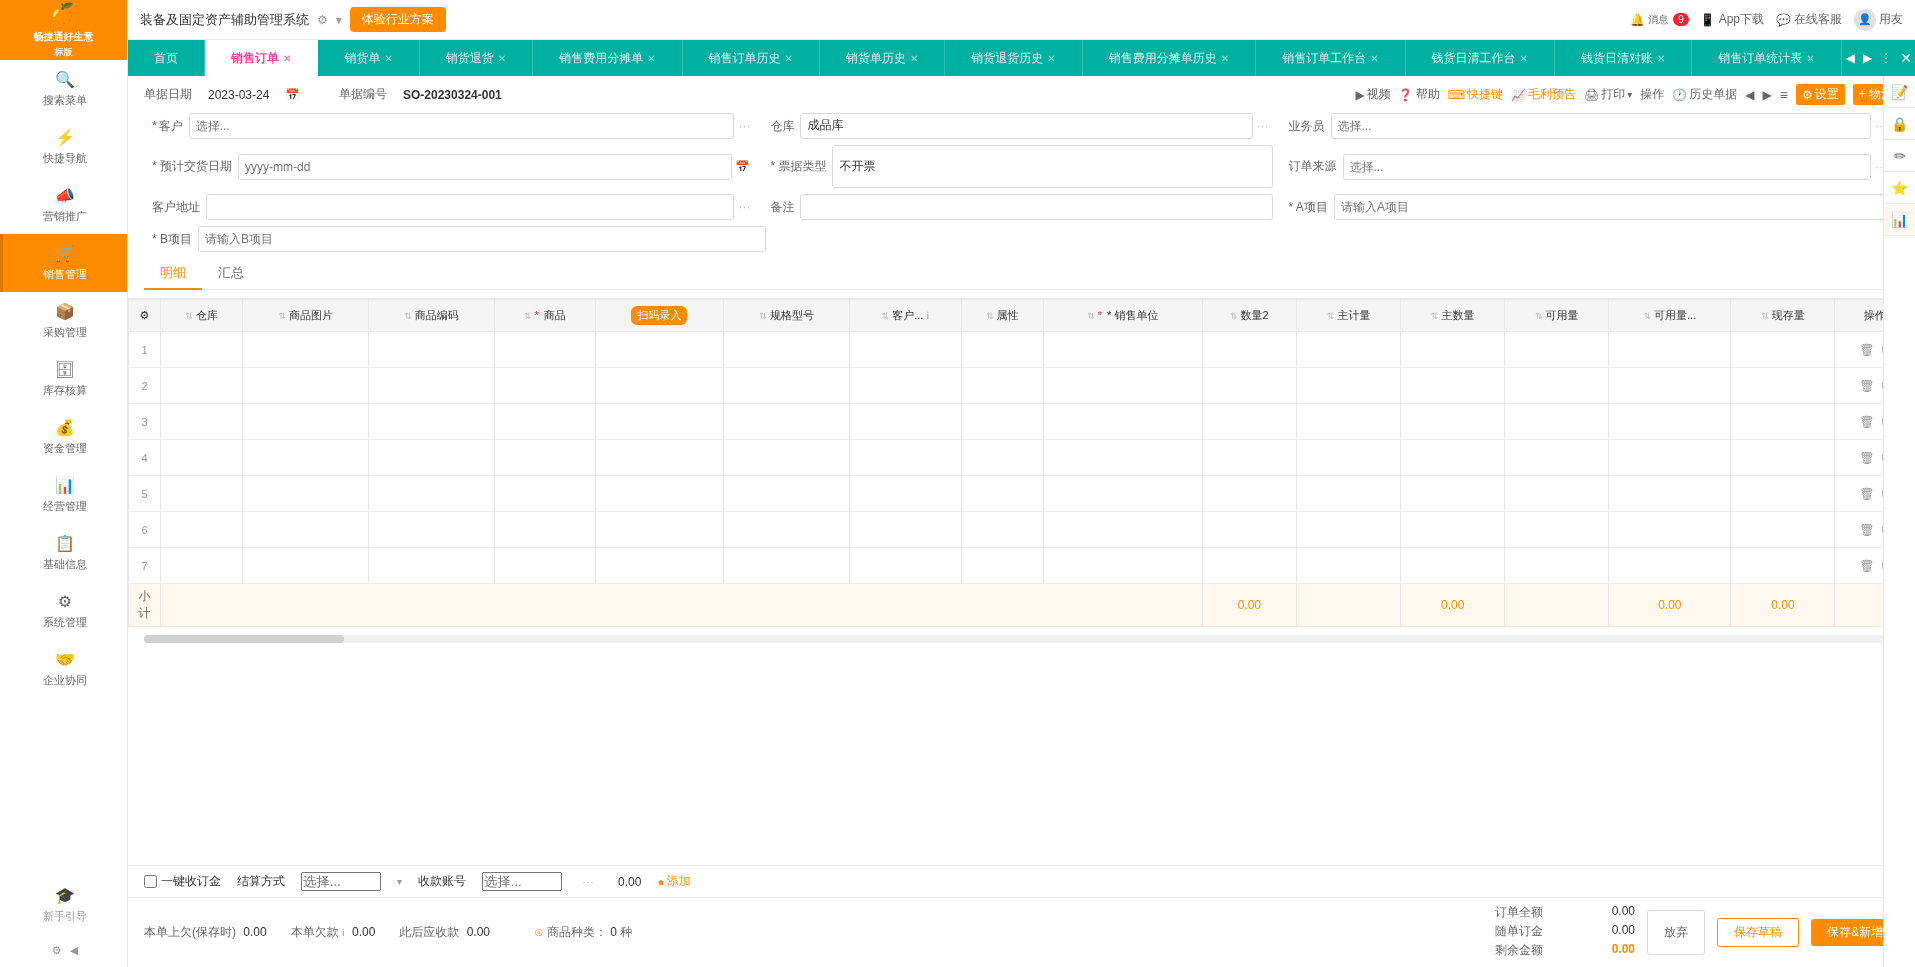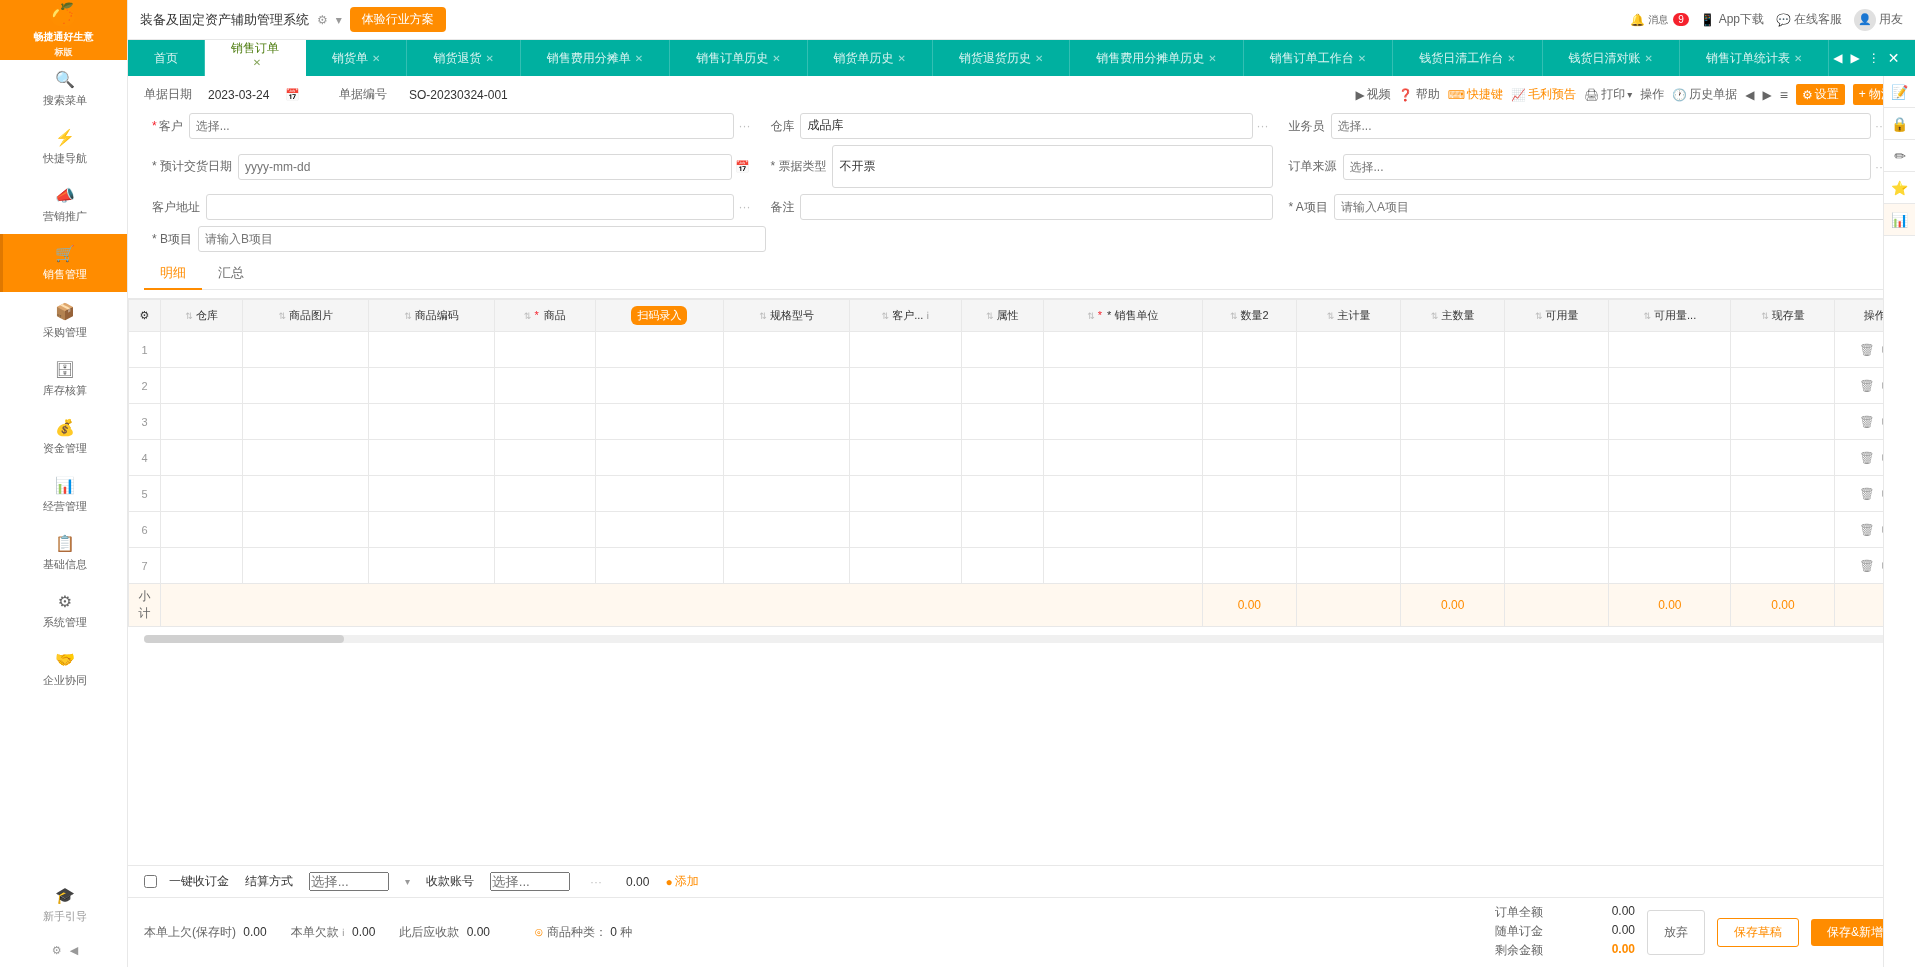--- a/index.html
+++ b/index.html
@@ -52,21 +52,21 @@
       position: fixed; left: 128px; top: 40px; right: 0; height: 36px;
       background: #00b0a0; display: flex; align-items: center;
       overflow: hidden; z-index: 98;
     }
     .tab-item {
       height: 36px; display: flex; align-items: center; padding: 0 26px;
       color: rgba(255,255,255,0.85); font-size: 12px; cursor: pointer;
       white-space: nowrap; border-right: 1px solid rgba(255,255,255,0.2);
       min-width: fit-content;
     }
-    .tab-item.active { background: #fff; color: #4d7c0f; font-weight: 400; flex-direction: column; }
+    .tab-item.active { background: #fff; color: #ec4899; font-weight: 700; }
     .tab-item .close { margin-left: 4px; font-size: 10px; opacity: 0.7; }
     .tab-nav { display: flex; align-items: center; padding: 0 4px; color: #fff; cursor: pointer; }
 
     
     .main-content {
       position: absolute; left: 128px; top: 76px; right: 0; bottom: 0;
       background: #a16207; overflow: hidden;
       display: flex; flex-direction: column;
     }
 
@@ -128,21 +128,21 @@
 
     
     .subtotal-row td { background: #fff8ef; font-weight: 500; color: #ff8c00; }
     .subtotal-label { color: #666; font-size: 12px; }
 
     
     .table-action-row {
       background: #fff; padding: 6px 16px; border-top: 1px solid #e8e8e8;
       display: flex; align-items: center; gap: 16px; font-size: 12px;
     }
-    .checkbox-label { display: flex; align-items: center; gap: 12px; cursor: pointer; }
+    .checkbox-label { display: flex; align-items: center; gap: 4px; cursor: pointer; }
 
     
     .footer {
       background: #fff; border-top: 1px solid #e8e8e8;
       padding: 6px 16px;
       display: flex; align-items: center; justify-content: space-between;
     }
     .footer-left { display: flex; align-items: center; gap: 24px; font-size: 12px; color: #666; }
     .footer-left .num { color: #333; font-weight: 500; }
     .footer-summary { font-size: 12px; text-align: right; }
@@ -341,21 +341,21 @@
 
   <div class="form-area">
 
     <div class="form-toolbar">
       <div class="form-toolbar-left">
         <span class="field-label">单据日期</span>
         <span class="field-value" style="cursor:pointer;">2023-03-24</span>
         <span style="color:#999;cursor:pointer;">📅</span>
         &nbsp;&nbsp;
         <span class="field-label">单据编号</span>
-        <span class="field-value" style="margin-left:6px;">SO-20230324-001</span>
+        <span class="field-value" style="font-weight:bold;">SO-20230324-001</span>
       </div>
       <div class="form-toolbar-right">
         <span>
           <span>▶</span>
           <span>视频</span>
         </span>
         <span>
           <span>❓</span>
           <span>帮助</span>
         </span>

